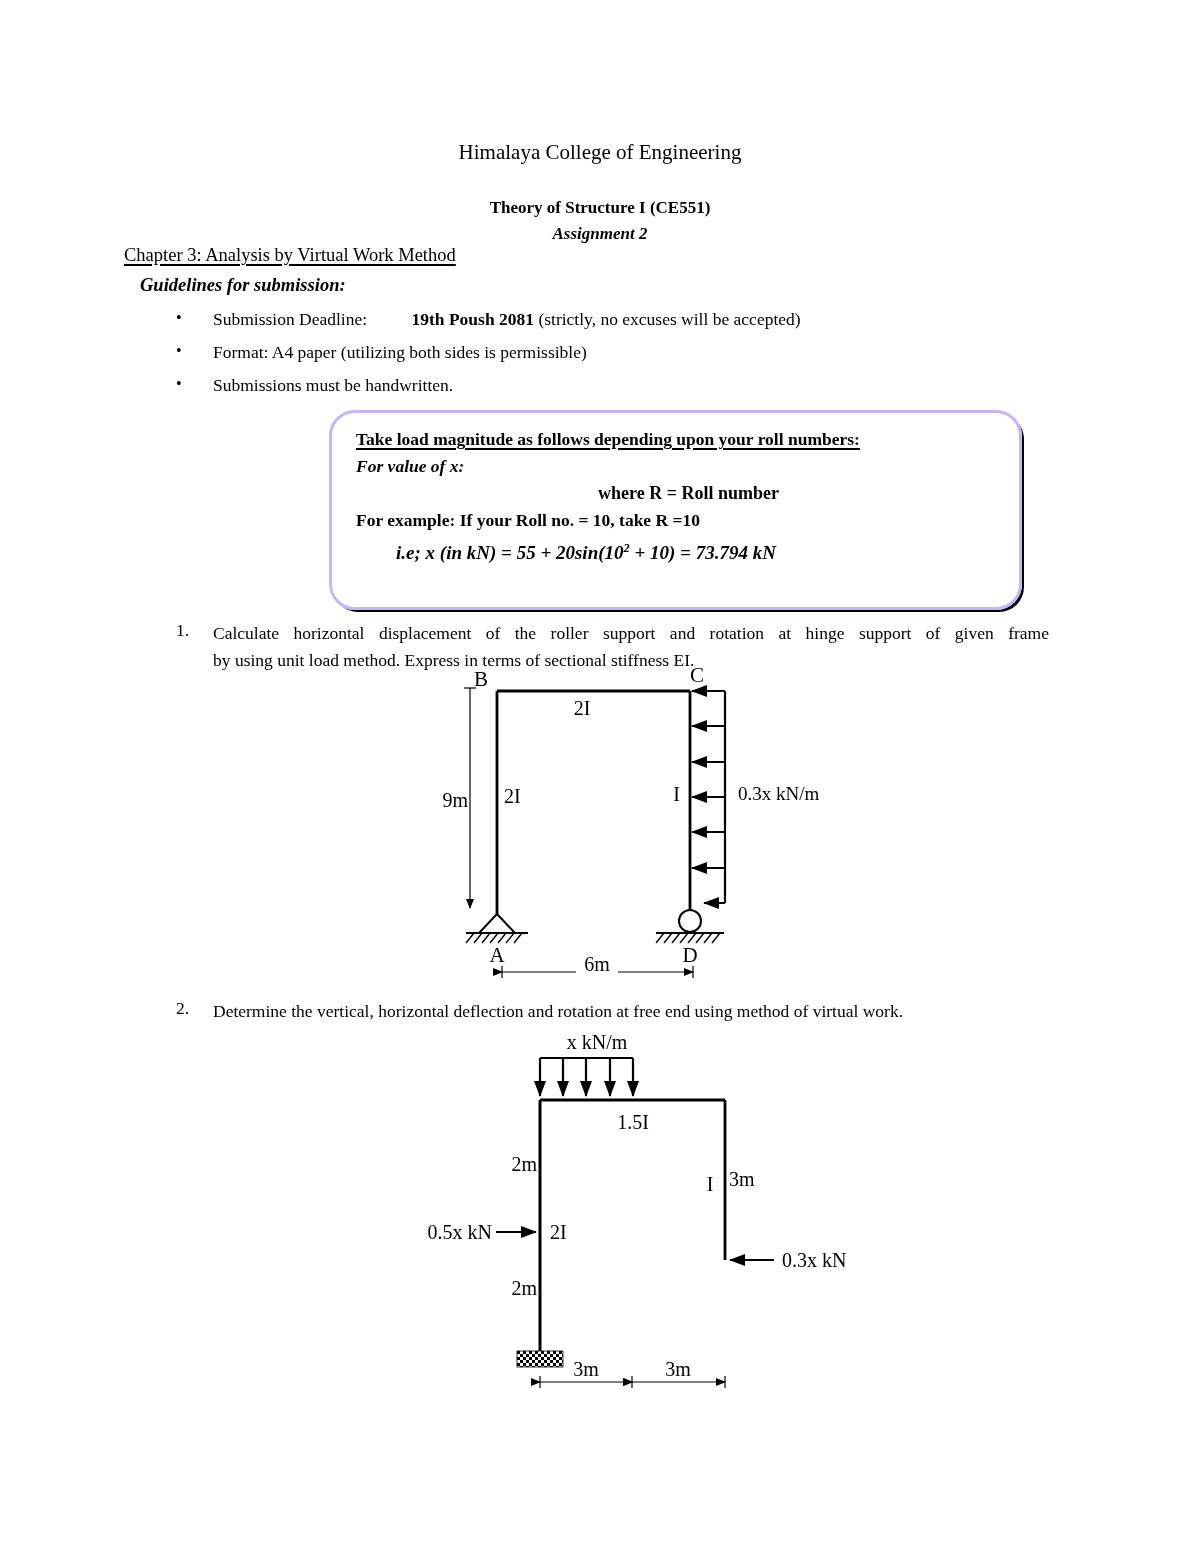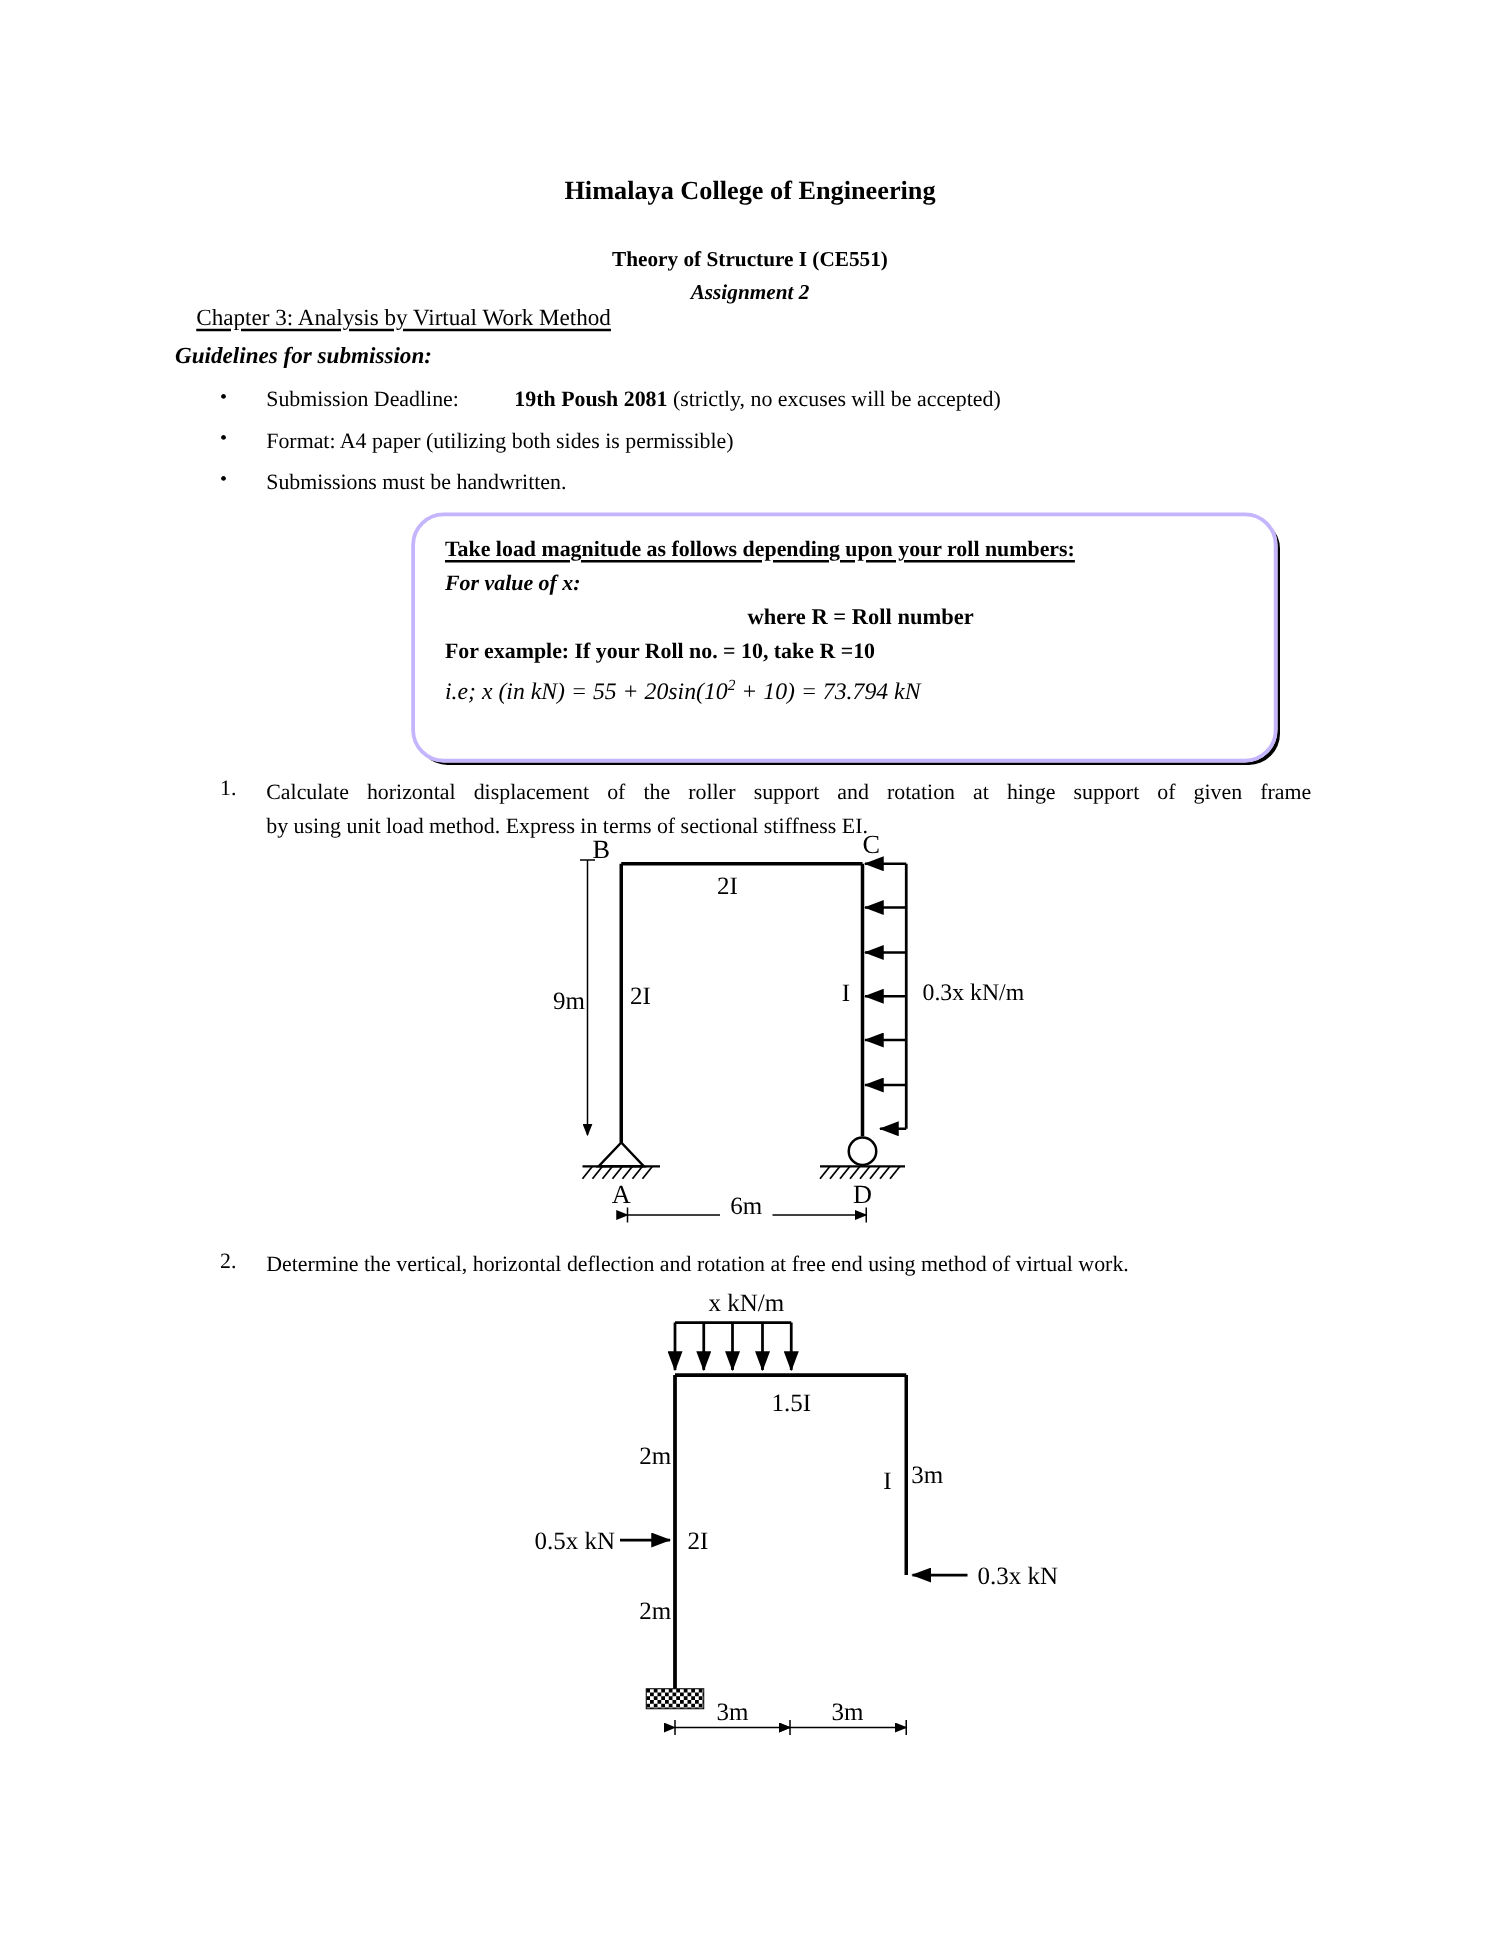--- a/index.html
+++ b/index.html
@@ -1,27 +1,27 @@
 <!DOCTYPE html>
 <html><head>
 <meta charset="utf-8">
 <style>
   html,body { margin:0; padding:0; background:#fff; }
   .page {
     position:relative; width:1200px; height:1553px; background:#ffffff;
     font-family:"Liberation Serif", serif; color:#000; overflow:hidden;
   }
   .center-line { position:absolute; left:0; width:1200px; text-align:center; white-space:nowrap; }
-  .t-college    { top:140px; font-size:21px;   font-weight:bold; }
+  .t-college    { top:140px; font-size:21px;   font-weight:normal; }
   .t-address    { top:169px; font-size:20px;   font-weight:bold; }
   .t-course     { top:198px; font-size:17px;   font-weight:bold; }
   .t-assignment { top:224px; font-size:17px;   font-weight:bold; font-style:italic; }
 
   .chapter {
-    position:absolute; left:157px; top:245px; font-size:18.5px;
+    position:absolute; left:124px; top:245px; font-size:18.5px;
     text-decoration:underline; text-decoration-thickness:2px; text-underline-offset:3px;
     white-space:nowrap;
   }
   .guidelines { position:absolute; left:140px; top:275px; font-size:18.5px; font-weight:bold; font-style:italic; white-space:nowrap; }
 
   .bullet-row { position:absolute; left:176px; display:flex; font-size:17.5px; white-space:nowrap; }
   .bullet-row .dot { width:37px; font-size:16px; }
   .b1 { top:309px; } .b2 { top:342px; } .b3 { top:375px; }
   .bold { font-weight:bold;margin-left:40px; }
 
@@ -30,21 +30,21 @@
     box-sizing:border-box; border:3px solid #c4b5fd; border-radius:26px;
     box-shadow:3px 3px 0 -1px #000;
     padding:13px 18px 0 24px; font-size:17.5px;
   }
   .lb-title { font-weight:bold; text-decoration:underline; text-decoration-thickness:2px; text-underline-offset:3px; white-space:nowrap; line-height:27px; }
   .lb-forvalue { font-weight:bold; font-style:italic; line-height:27px; }
   .lb-mathblock { text-align:center; margin-right:90px; font-weight:bold; }
   .lb-formula { font-style:italic; font-size:19px; line-height:28px; }
   .lb-where { font-size:18px; line-height:26px; text-indent:110px; }
   .lb-example-intro { font-weight:bold; line-height:28px; }
-  .lb-example { text-align:left; margin-right:185px; font-weight:normal; font-style:italic; font-size:19px; line-height:29px; }
+  .lb-example { text-align:center; margin-right:185px; font-weight:bold; font-style:italic; font-size:19px; line-height:29px; }
   sup { font-size:0.65em; }
 
   .prob-num  { position:absolute; left:176px; width:36px; font-size:17.5px; }
   .prob-text { position:absolute; left:213px; width:836px; font-size:17.5px; line-height:26.5px; }
   .just { text-align:justify; text-align-last:justify; }
   .nowrap { white-space:nowrap; }
   .pn1, .pt1 { top:620px; }
   .pn2, .pt2 { top:998px; }
 
   .diagram { position:absolute; }

